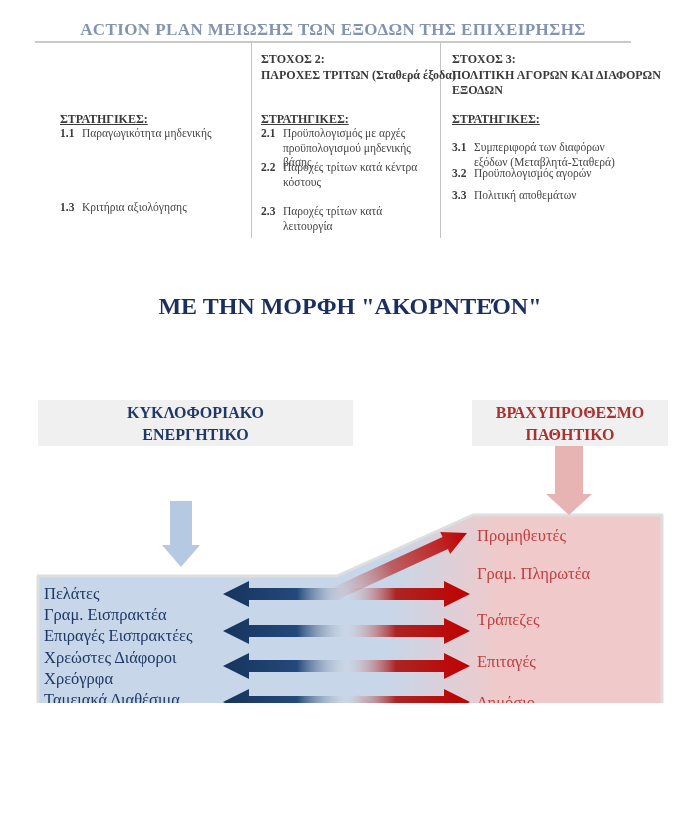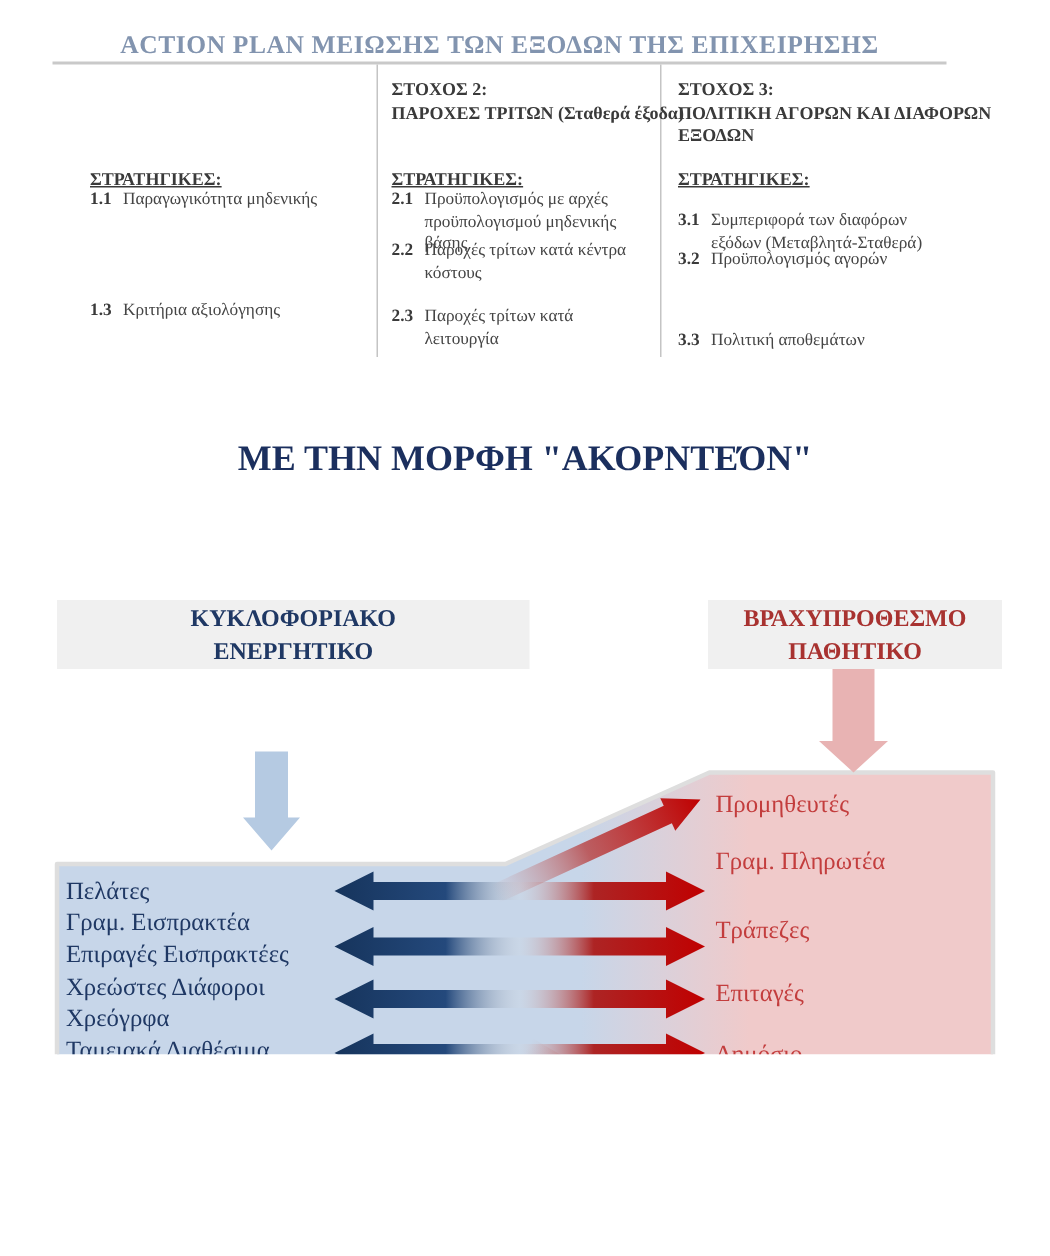--- a/index.html
+++ b/index.html
@@ -87,21 +87,21 @@
     </div>
     <div class="strat-label">ΣΤΡΑΤΗΓΙΚΕΣ:</div>
     <div class="strat" style="top:88px;width:176px;">
       <span class="num">3.1</span>
       <span class="txt">Συμπεριφορά των διαφόρων εξόδων (Μεταβλητά-Σταθερά)</span>
     </div>
     <div class="strat" style="top:114px;width:200px;">
       <span class="num">3.2</span>
       <span class="txt">Προϋπολογισμός αγορών</span>
     </div>
-    <div class="strat" style="top:168px;width:200px;">
+    <div class="strat" style="top:136px;width:200px;">
       <span class="num">3.3</span>
       <span class="txt">Πολιτική αποθεμάτων</span>
     </div>
   </div>
 
   <div class="abs main-title">
     <div>ΜΕ ΤΗΝ ΜΟΡΦΗ "ΑΚΟΡΝΤΕΌΝ"</div>
   </div>
 
   <svg width="700" height="837" viewBox="0 0 700 837">

